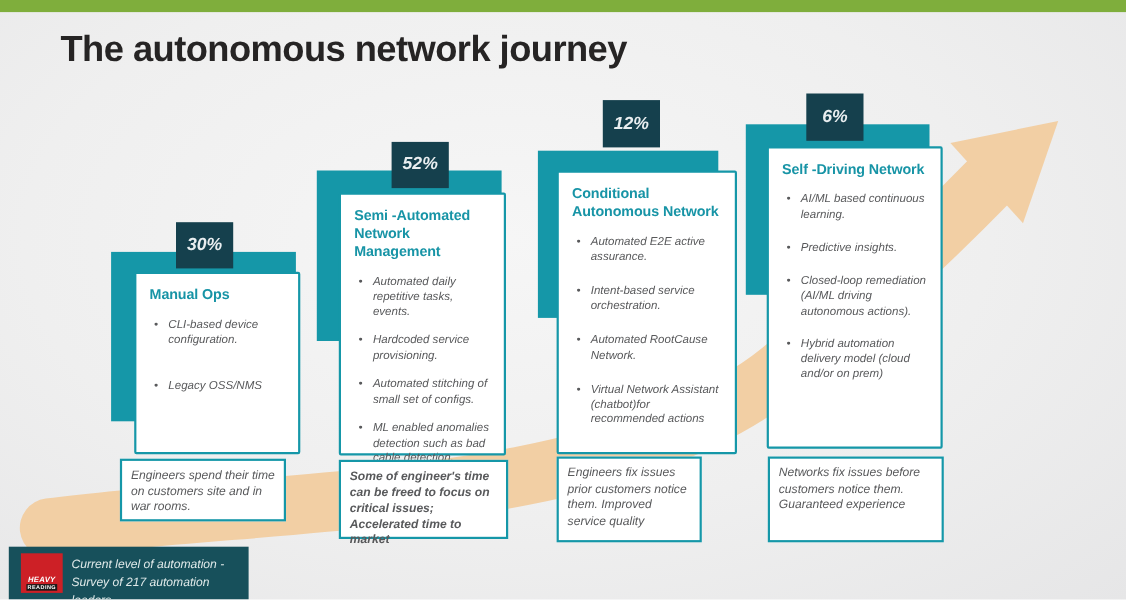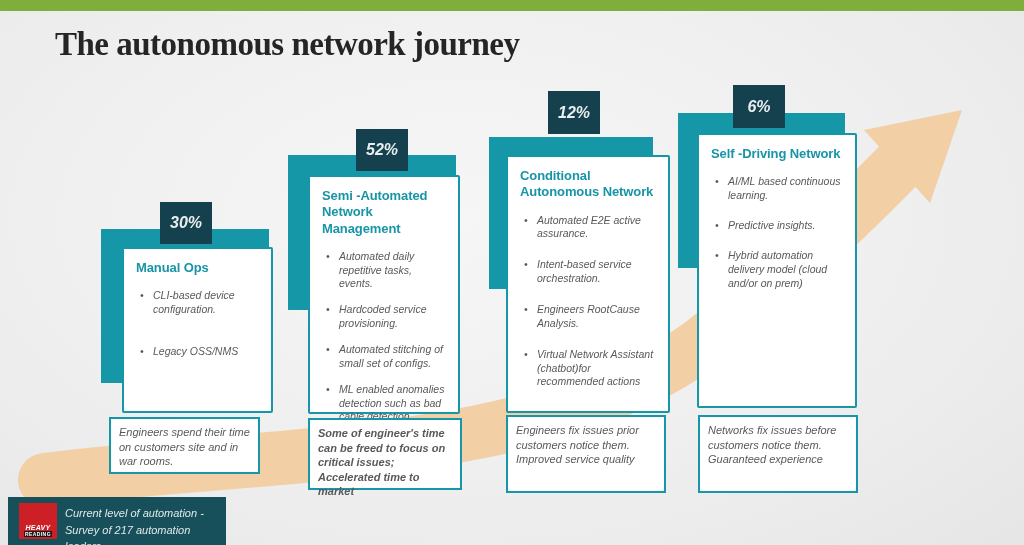--- a/index.html
+++ b/index.html
@@ -12,21 +12,21 @@
     --logo_red:#cd2026;
     --title_dark:#262424;
     --body_gray:#58595b;
   }
   *{margin:0;padding:0;box-sizing:border-box;}
   html,body{width:1024px;height:545px;}
   body{font-family:"Liberation Sans", sans-serif;}
   .slide{position:relative;width:1024px;height:545px;overflow:hidden;
     background:radial-gradient(ellipse at 45% 40%, #f6f6f6 0%, #efefef 55%, #e6e6e7 100%);}
   .top-bar{position:absolute;left:0;top:0;width:1024px;height:11px;background:var(--green);}
-  .headline{position:absolute;left:55px;top:26px;font-family:Liberation Serif, serif;}
+  .headline{position:absolute;left:55px;top:26px;}
   .headline h1{font-size:33px;font-weight:700;color:var(--title_dark);letter-spacing:-0.5px;line-height:1.1;}
   .headline h2{font-size:19px;font-weight:700;color:var(--title_dark);margin-top:3px;letter-spacing:-0.2px;}
   .arrow-svg{position:absolute;left:0;top:0;z-index:1;}
 
   .stage{position:absolute;inset:0;z-index:2;}
   .shadow{position:absolute;background:var(--teal);}
   .badge{position:absolute;background:var(--dark_teal);display:flex;align-items:center;justify-content:center;
     color:#e9eef0;font-style:italic;font-weight:600;font-size:16px;z-index:3;}
   .card{position:absolute;background:#fff;border:2px solid var(--teal);border-radius:2px;
     padding:11px 10px 8px 12px;z-index:2;}
@@ -47,21 +47,21 @@
 
   .s2 .shadow{left:288px;top:155px;width:168px;height:155px;}
   .s2 .badge{left:356px;top:129px;width:52px;height:42px;}
   .s2 .card{left:308px;top:175px;width:152px;height:239px;}
   .s2 .outcome{left:308px;top:418px;width:154px;height:72px;font-weight:bold;}
   .s2 li{margin-bottom:12px;}
 
   .s3 .shadow{left:489px;top:137px;width:164px;height:152px;}
   .s3 .badge{left:548px;top:91px;width:52px;height:43px;}
   .s3 .card{left:506px;top:155px;width:164px;height:258px;}
-  .s3 .outcome{left:506px;top:415px;width:160px;height:78px;}
+  .s3 .outcome{left:506px;top:415px;width:132px;height:78px;}
   .s3 li{margin-bottom:17px;}
 
   .s4 .shadow{left:678px;top:113px;width:167px;height:155px;}
   .s4 .badge{left:733px;top:85px;width:52px;height:43px;}
   .s4 .card{left:697px;top:133px;width:160px;height:275px;}
   .s4 .outcome{left:698px;top:415px;width:160px;height:78px;}
   .s4 li{margin-bottom:16px;}
 
   .footer{position:absolute;left:8px;top:497px;width:218px;height:48px;background:var(--footer_teal);z-index:4;}
   .logo{position:absolute;left:11px;top:6px;width:38px;height:36px;background:var(--logo_red);
@@ -126,39 +126,40 @@
   <section class="stage s3">
     <div class="shadow"></div>
     <div class="badge">
       <span>12%</span>
     </div>
     <div class="card">
       <h3>Conditional Autonomous Network</h3>
       <ul>
           <li>Automated E2E active assurance.</li>
           <li>Intent-based service orchestration.</li>
-          <li>Engineers RootCause Analysis.</li>
+          <li>Automated RootCause Network.</li>
           <li>Virtual Network Assistant (chatbot)for recommended actions</li>
         </ul>
     </div>
     <div class="outcome">
       <span>Engineers fix issues prior customers notice them. Improved service quality</span>
     </div>
   </section>
 
   <section class="stage s4">
     <div class="shadow"></div>
     <div class="badge">
       <span>6%</span>
     </div>
     <div class="card">
       <h3>Self -Driving Network</h3>
       <ul>
           <li>AI/ML based continuous learning.</li>
           <li>Predictive insights.</li>
+          <li>Closed-loop remediation (AI/ML driving autonomous actions).</li>
           <li>Hybrid automation delivery model (cloud and/or on prem)</li>
         </ul>
     </div>
     <div class="outcome">
       <span>Networks fix issues before customers notice them. Guaranteed experience</span>
     </div>
   </section>
 
   <div class="footer">
     <div class="logo">

